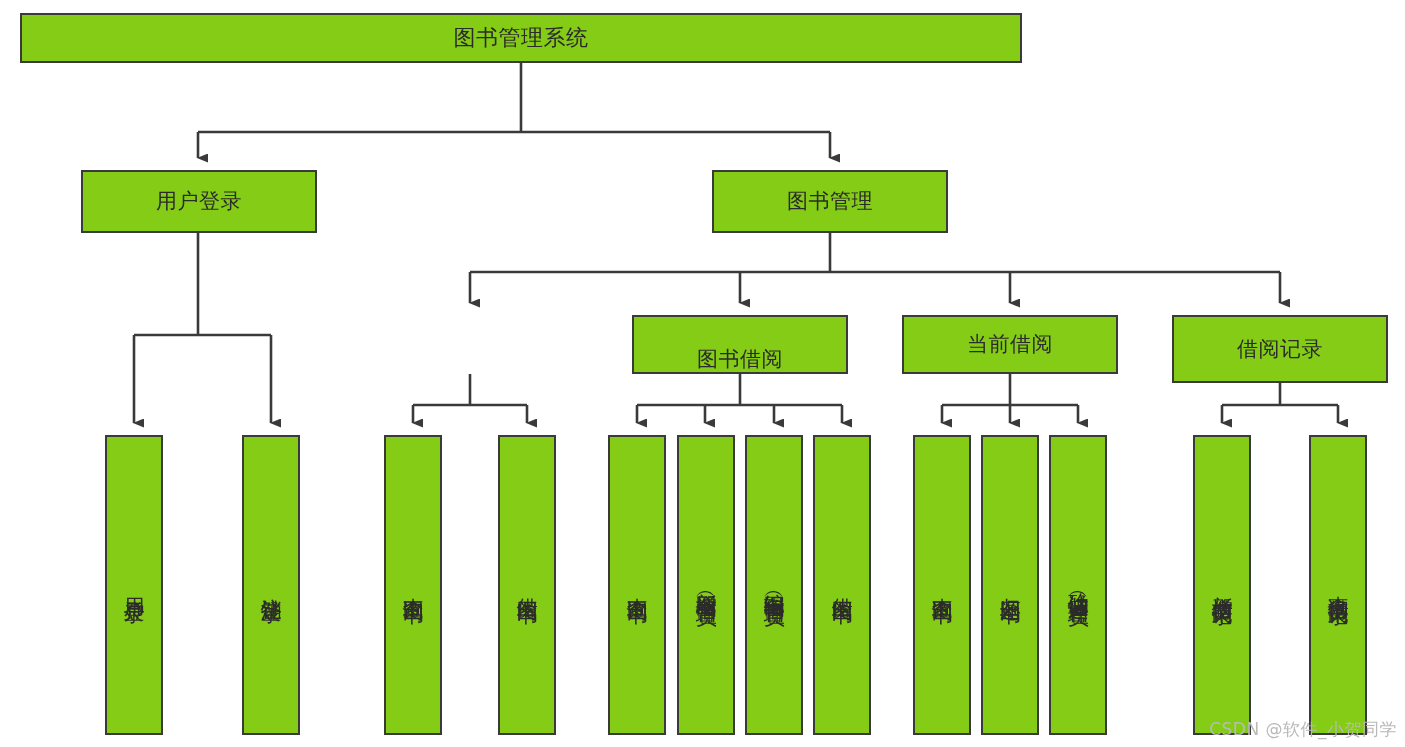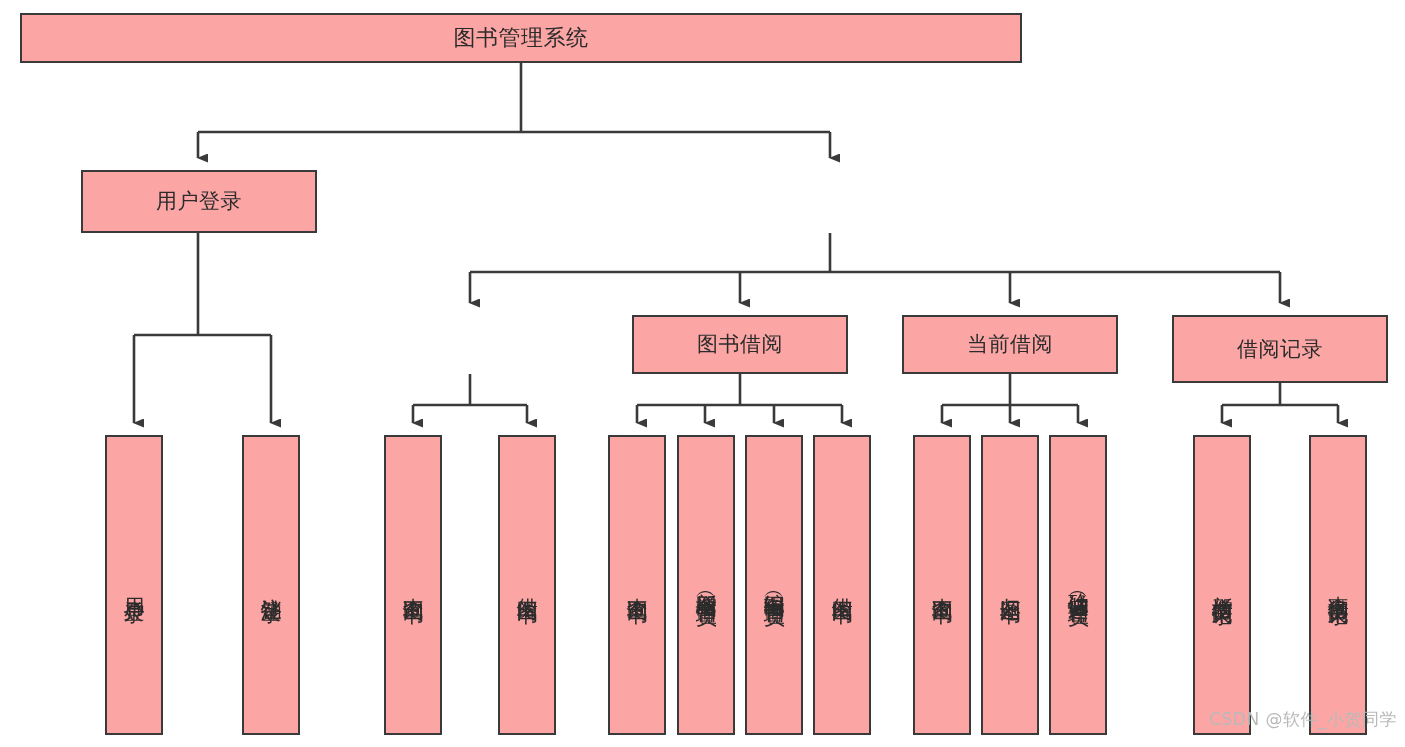--- a/index.html
+++ b/index.html
@@ -7,21 +7,21 @@
     font-family:"DejaVu Sans","Liberation Sans",sans-serif;
     width:1405px;height:747px;
     overflow:hidden;
   }
   #canvas{position:relative;width:1405px;height:747px;background:#fff;}
   svg.edges{position:absolute;left:0;top:0;width:1405px;height:747px;pointer-events:none;}
 
   .node{
     position:absolute;
     box-sizing:border-box;
-    background:#fca5a5;
+    background:#84cc16;
     border:2px solid #3a3a3a;
     display:flex;
     align-items:center;
     justify-content:center;
     color:#2b2b2b;
   }
   .node .lbl{
     display:block;
     text-align:center;
     line-height:1.18;
@@ -45,21 +45,21 @@
     font-size:21px;
     line-height:1.08;
     letter-spacing:2px;
     white-space:nowrap;
     max-height:288px;
   }
   .v-node.tall .lbl{max-height:292px;}
 
   .watermark{
     position:absolute;
-    right:8px;bottom:16px;
+    right:8px;bottom:6px;
     font-size:17px;
     color:#b9b9b9;
     letter-spacing:0.5px;
     white-space:nowrap;
     font-family:"DejaVu Sans","Liberation Sans",sans-serif;
   }
 </style>
 </head>
 <body>
 
@@ -115,22 +115,25 @@
     </g>
   </svg>
 
   <div class="node h-node root" style="left:20px;top:13px;width:1002px;height:50px;">
     <span class="lbl">图书管理系统</span>
   </div>
 
   <div class="node h-node" style="left:81px;top:170px;width:236px;height:63px;">
     <span class="lbl">用户登录</span>
   </div>
+  <div class="node h-node" style="left:712px;top:170px;width:236px;height:63px;">
+    <span class="lbl">图书管理</span>
+  </div>
 
-  <div class="node h-node" style="left:632px;top:315px;width:216px;height:59px;">
+  <div class="node h-node" style="left:632px;top:315px;width:216px;height:59px;align-items:flex-end;">
     <span class="lbl">图书借阅</span>
   </div>
   <div class="node h-node" style="left:902px;top:315px;width:216px;height:59px;">
     <span class="lbl">当前借阅</span>
   </div>
   <div class="node h-node" style="left:1172px;top:315px;width:216px;height:68px;">
     <span class="lbl">借阅记录</span>
   </div>
 
   <div class="node v-node" style="left:105px;top:435px;width:58px;height:300px;">

